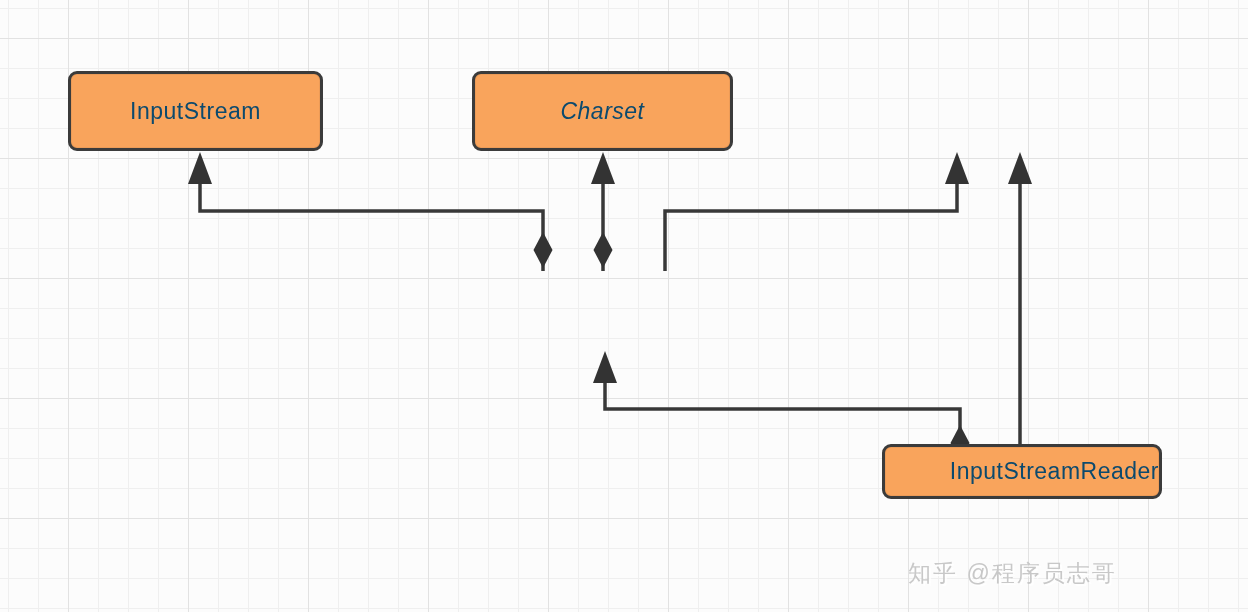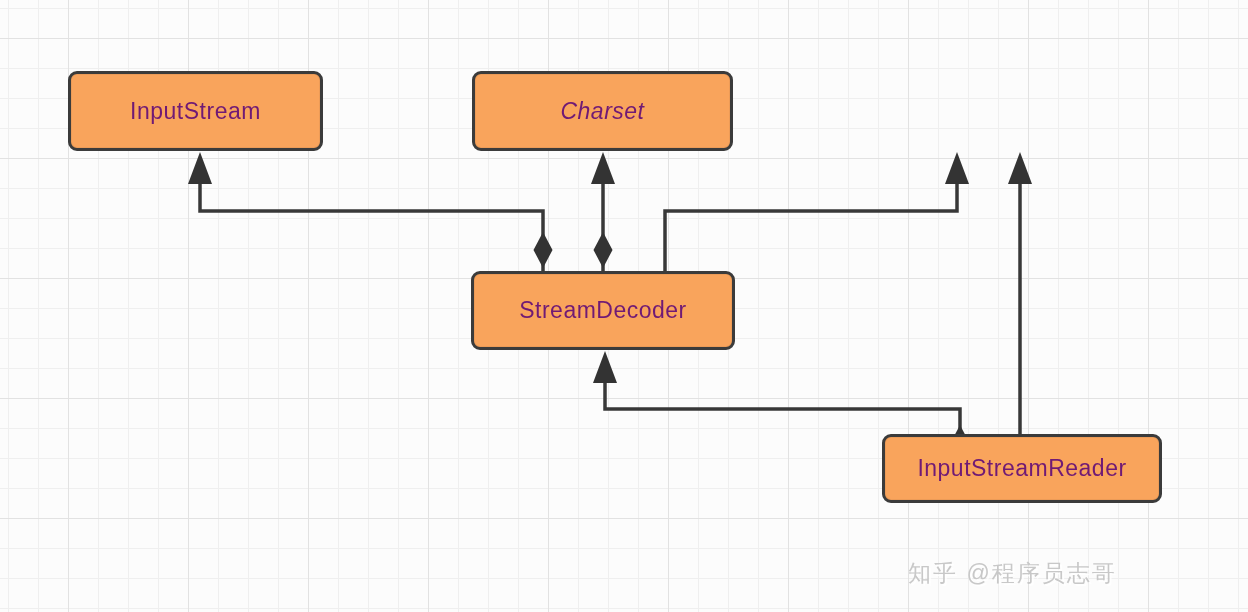--- a/index.html
+++ b/index.html
@@ -41,21 +41,21 @@
   }
   .node {
     position: absolute;
     box-sizing: border-box;
     background: #f9a45c;
     border: 3px solid #3b3b3b;
     border-radius: 9px;
     display: flex;
     align-items: center;
     justify-content: center;
-    color: #701a75;
+    color: #0c4a6e;
     font-size: 23px;
     letter-spacing: 0.5px;
     box-shadow: inset 0 0 0 1px rgba(0,0,0,0.05);
   }
   .watermark {
     position: absolute;
     left: 908px;
     top: 542px;
     font-size: 23px;
     color: #c8c8c8;
@@ -104,23 +104,20 @@
 
   <div class="node" style="left:68px; top:71px; width:255px; height:80px;">
     <span>InputStream</span>
   </div>
 
   <div class="node" style="left:472px; top:71px; width:261px; height:80px;font-style:italic;">
     <span>Charset</span>
   </div>
 
 
-  <div class="node" style="left:471px; top:271px; width:264px; height:79px;">
-    <span>StreamDecoder</span>
-  </div>
 
-  <div class="node" style="left:882px; top:434px; width:280px; height:69px;">
+  <div class="node" style="left:882px; top:444px; width:280px; height:55px;justify-content:flex-end;">
     <span>InputStreamReader</span>
   </div>
 
   <div class="watermark">知乎 @程序员志哥</div>
 
 </div>
 
 </body></html>

